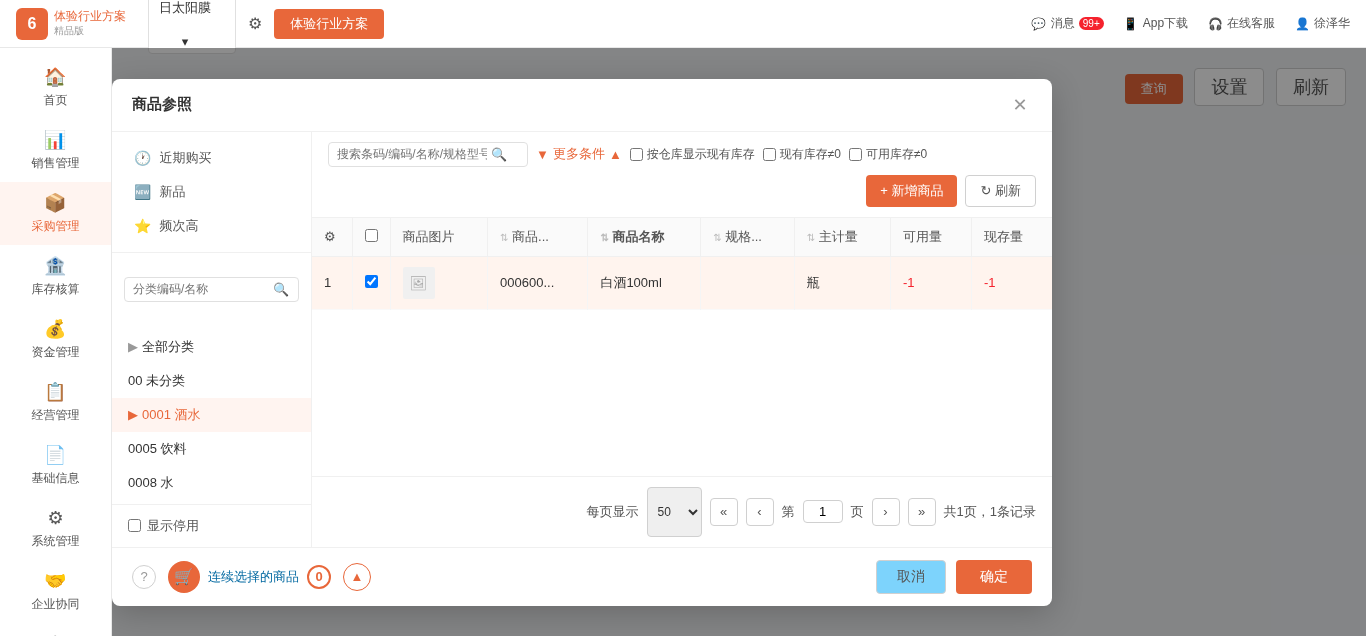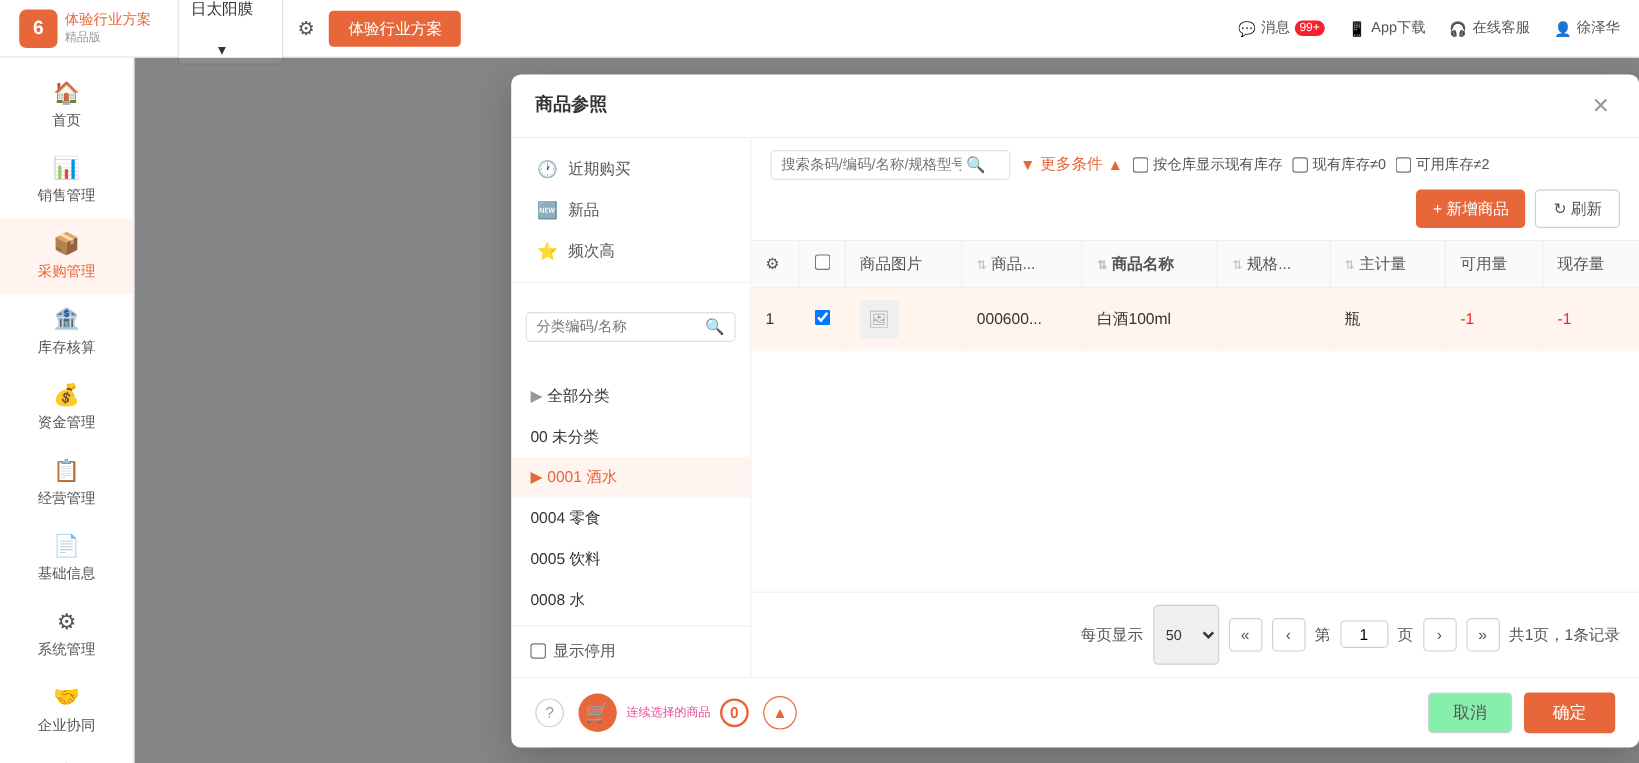--- a/index.html
+++ b/index.html
@@ -108,21 +108,21 @@
     }
 
     
     .modal-backdrop {
       position: absolute;
       inset: 0;
       background: rgba(0,0,0,0.45);
       z-index: 100;
       display: flex;
       align-items: center;
-      justify-content: flex-end;
+      justify-content: flex-start;
     }
 
     
     .modal {
       background: #fff;
       border-radius: 8px;
       width: 940px;
       max-width: 95%;
       max-height: 580px;
       display: flex;
@@ -374,39 +374,39 @@
     .cart-area {
       display: flex; align-items: center; gap: 8px;
     }
     .cart-icon-circle {
       width: 32px; height: 32px;
       background: #e8673a;
       border-radius: 50%;
       display: flex; align-items: center; justify-content: center;
       color: #fff; font-size: 16px;
     }
-    .cart-text { font-size: 10px; color: #ec4899; }
+    .cart-text { font-size: 13px; color: #0369a1; }
     .cart-count {
       width: 24px; height: 24px;
       border: 2px solid #e8673a;
       border-radius: 50%;
       display: flex; align-items: center; justify-content: center;
       color: #e8673a; font-size: 13px; font-weight: bold;
     }
     .fold-btn {
       width: 28px; height: 28px;
       border: 1px solid #e8673a;
       border-radius: 50%;
       display: flex; align-items: center; justify-content: center;
       cursor: pointer;
       color: #e8673a;
     }
     .footer-actions { margin-left: auto; display: flex; gap: 10px; }
     .btn-cancel {
-      background: #86efac;
+      background: #7dd3fc;
       color: #555;
       border: 1px solid #d0d0d0;
       border-radius: 4px;
       padding: 7px 20px;
       cursor: pointer;
       font-size: 14px;
       margin-left: 28px;
     }
     .btn-confirm {
       background: #e8673a;
@@ -584,23 +584,20 @@
                 <span>全部分类</span>
               </div>
               <div class="category-item">
                 <span>00 未分类</span>
               </div>
               <div class="category-item active">
                 <span style="color:#e8673a;">▶</span>
                 <span>0001 酒水</span>
               </div>
               <div class="category-item">
-                <span>0004 零食</span>
-              </div>
-              <div class="category-item">
                 <span>0005 饮料</span>
               </div>
               <div class="category-item">
                 <span>0008 水</span>
               </div>
 
             </div>
 
             <div class="bottom-checkbox">
               <input type="checkbox" style="">
@@ -623,21 +620,21 @@
               <label class="checkbox-filter">
                 <input type="checkbox" style="">
                 <span>按仓库显示现有库存</span>
               </label>
               <label class="checkbox-filter">
                 <input type="checkbox" style="">
                 <span>现有库存≠0</span>
               </label>
               <label class="checkbox-filter">
                 <input type="checkbox" style="">
-                <span>可用库存≠2</span>
+                <span>可用库存≠0</span>
               </label>
               <div class="toolbar-actions">
                 <button class="btn-primary">+ 新增商品</button>
                 <button class="btn-default">↻ 刷新</button>
               </div>
             </div>
 
             <div class="table-container">
               <table>
                 <thead>

